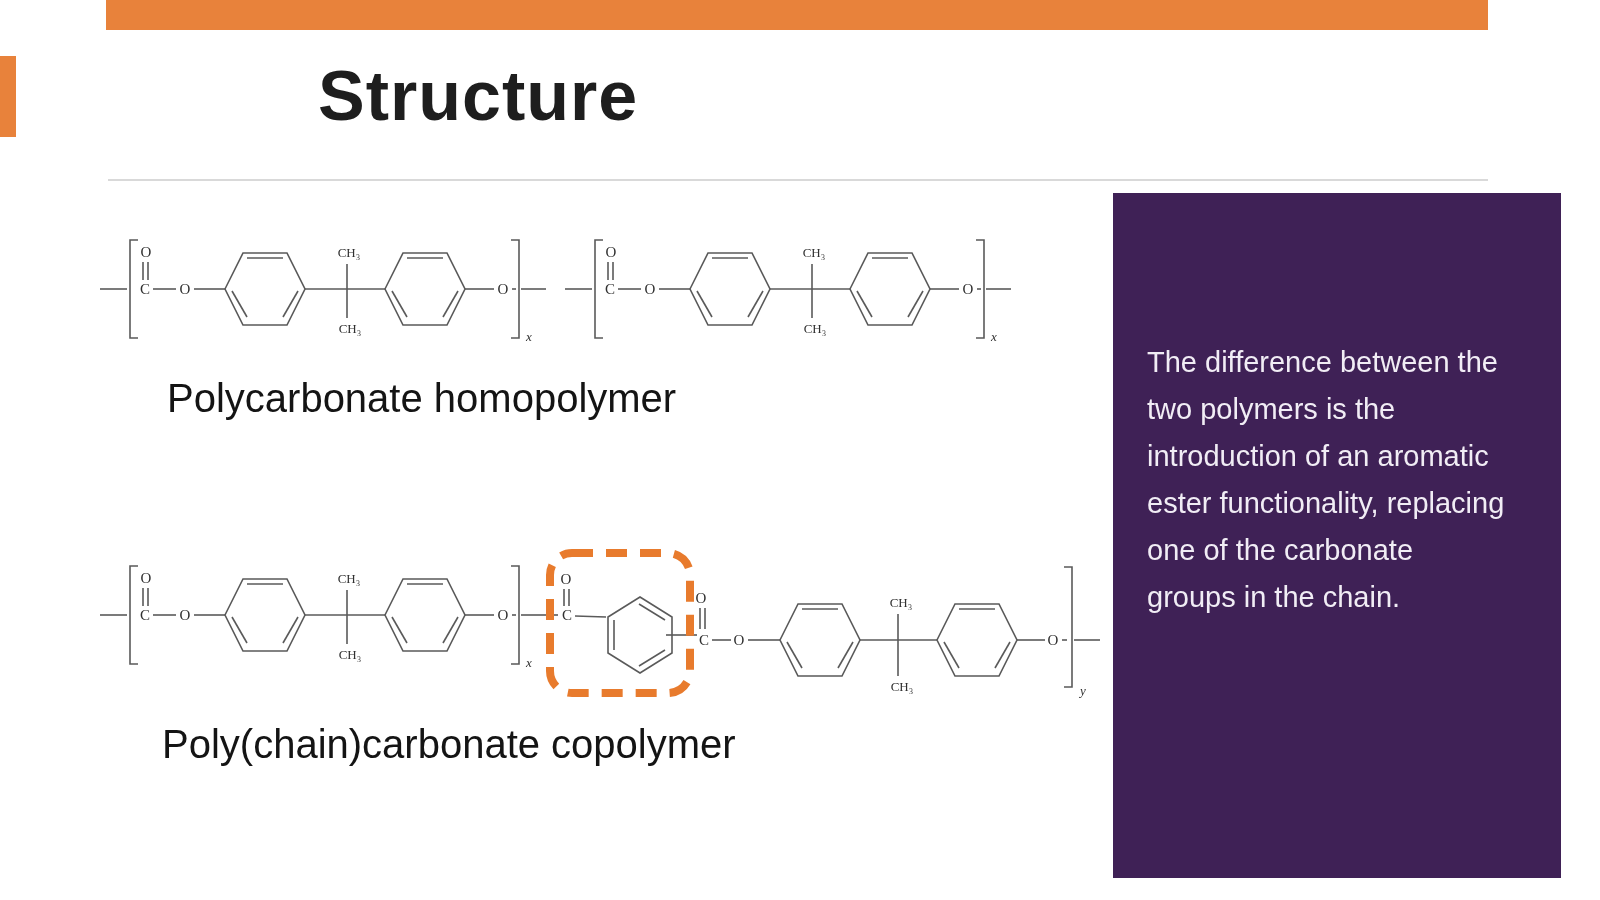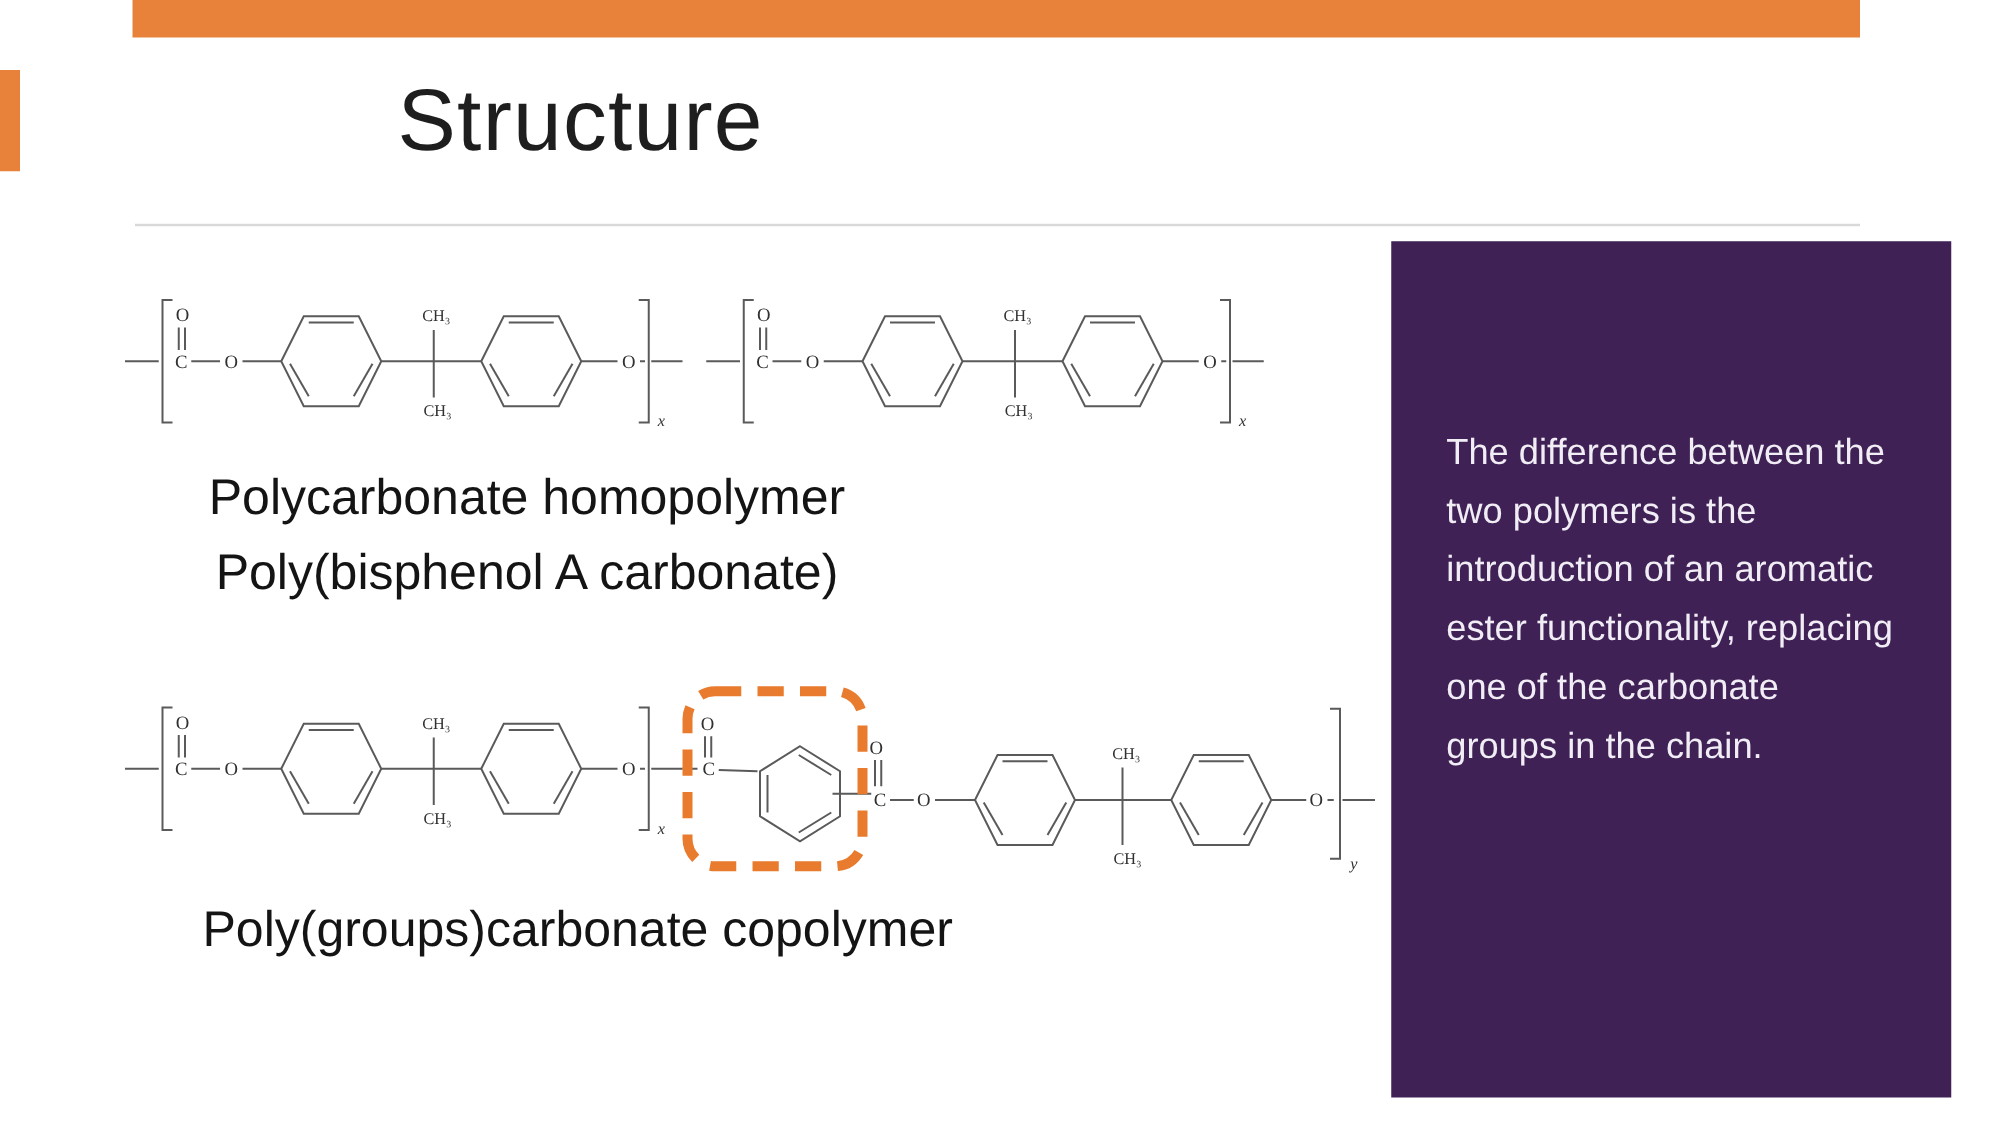--- a/index.html
+++ b/index.html
@@ -1,22 +1,22 @@
 <!DOCTYPE html>
 <html><head>
 <meta charset="utf-8">
 <style>
   html,body{margin:0;padding:0;background:#ffffff;}
   body{width:1600px;height:900px;overflow:hidden;font-family:"Liberation Sans",sans-serif;position:relative;}
   .abs{position:absolute;}
   .top-bar{left:106px;top:0;width:1382px;height:30px;background:#E8823B;}
   .left-accent{left:0;top:56px;width:16px;height:81px;background:#E8823B;}
-  .slide-title{left:318px;top:56px;font-size:70px;font-weight:400;color:#1E1E1E;letter-spacing:1px;text-align:right;}
+  .slide-title{left:318px;top:56px;font-size:70px;font-weight:700;color:#1E1E1E;letter-spacing:1px;text-align:right;}
   .divider{left:108px;top:179px;width:1380px;height:2px;background:#D9D9D9;}
-  .note-panel{left:1113px;top:193px;width:448px;height:685px;background:#3F2156;box-sizing:border-box;padding:146px 30px 0 44px;}
+  .note-panel{left:1113px;top:193px;width:448px;height:685px;background:#3F2156;box-sizing:border-box;padding:146px 30px 0 34px;}
   .note-text{width:360px;color:#F1EDF5;font-size:29px;line-height:47px;}
   .caption{color:#141414;font-size:40px;line-height:60px;}
   .cap1{left:167px;top:368px;text-align:center;}
   .cap2{left:162px;top:714px;}
   svg text{fill:#303030;font-family:"Liberation Serif",serif;}
   svg .bond{stroke:#5a5a5a;stroke-width:1.6;fill:none;}
   svg .ring{stroke:#5a5a5a;stroke-width:1.6;fill:none;}
   svg .atom{font-size:15px;text-anchor:middle;}
   svg .methyl{font-size:13px;text-anchor:middle;}
   svg .sub{font-size:13px;font-style:italic;text-anchor:middle;}
@@ -66,21 +66,20 @@
       <text class="sub" x="429" y="113">x</text>
       <line class="bond" x1="421" y1="61" x2="446" y2="61"></line>
     </g>
   </defs>
   <use href="#cunit" xlink:href="#cunit" x="0" y="0"></use>
   <use href="#cunit" xlink:href="#cunit" x="465" y="0"></use>
 </svg>
 
 <div class="abs caption cap1">
   <div>Polycarbonate homopolymer</div>
-  <div>Poly(bisphenol A carbonate)</div>
 </div>
 
 <svg class="abs" style="left:100px;top:540px;" width="1010" height="190" viewBox="0 0 1010 190">
   <use href="#cunit" xlink:href="#cunit" x="0" y="14"></use>
 
   <g>
     <line class="bond" x1="446" y1="75" x2="458" y2="75"></line>
     <text class="atom" x="466" y="44">O</text>
     <line class="bond" x1="464" y1="49" x2="464" y2="66"></line>
     <line class="bond" x1="469" y1="49" x2="469" y2="66"></line>
@@ -123,17 +122,17 @@
     </g>
     <line class="bond" x1="917" y1="100" x2="945" y2="100"></line>
     <text class="atom" x="953" y="105">O</text>
     <line class="bond" x1="962" y1="100" x2="967" y2="100"></line>
     <path class="bond" d="M964 27 H972 V147 H964"></path>
     <text class="sub" x="983" y="155">y</text>
     <line class="bond" x1="974" y1="100" x2="1000" y2="100"></line>
   </g>
 </svg>
 
-<div class="abs caption cap2">Poly(groups)carbonate copolymer</div>
+<div class="abs caption cap2">Poly(chain)carbonate copolymer</div>
 
 <div class="abs note-panel">
   <div class="note-text">The difference between the two polymers is the introduction of an aromatic ester functionality, replacing one of the carbonate groups in the chain.</div>
 </div>
 
 </body></html>

